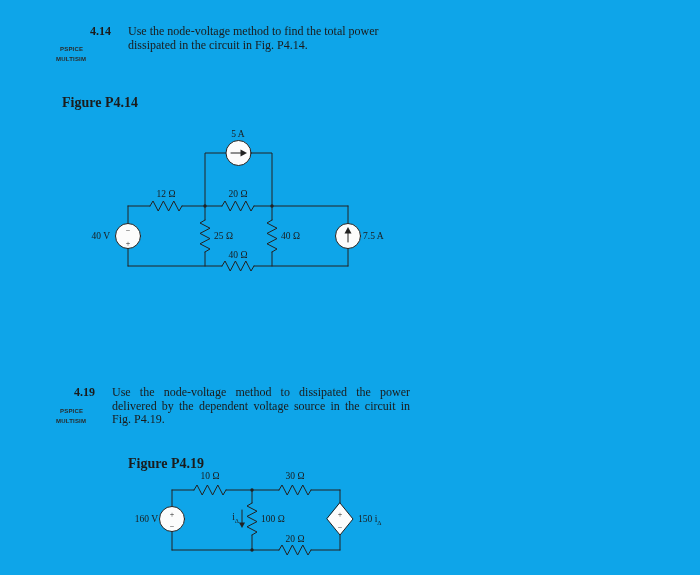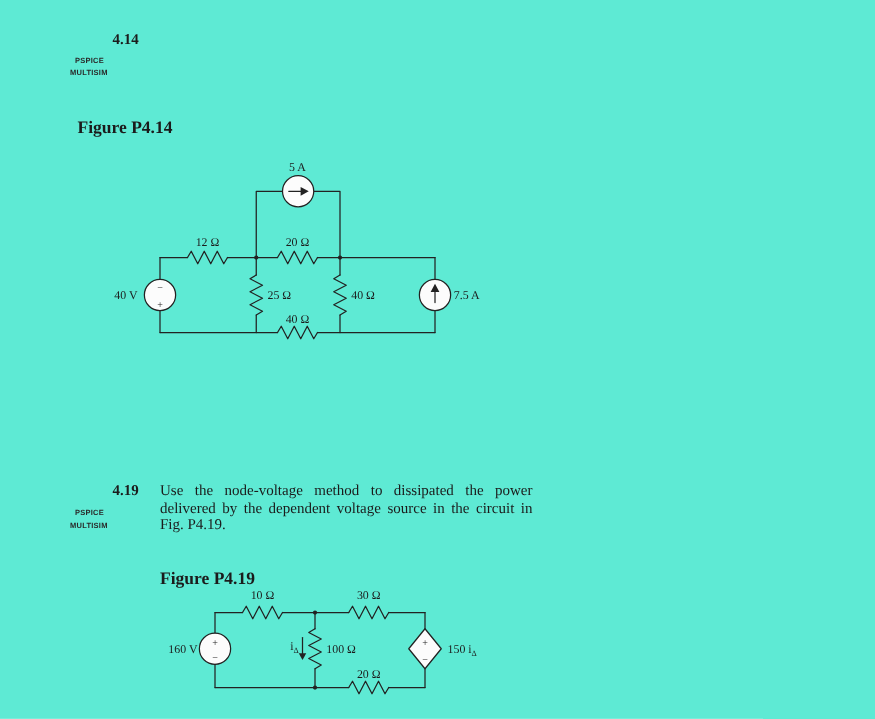--- a/index.html
+++ b/index.html
@@ -5,21 +5,21 @@
 <style>
   html,body{margin:0;padding:0;}
   body{
     width:700px;height:575px;
     background:#f4f4f4;
     font-family:"Liberation Serif", serif;
   }
   .page{
     position:relative;
     width:700px;height:575px;
-    background:#5eead4;
+    background:#0ea5e9;
     color:#1b1b1b;
     overflow:hidden;
   }
   .stmt{
     position:absolute;
     font-size:12px;
     line-height:13.5px;
     padding-left:38px;
   }
   .stmt .num{
@@ -61,21 +61,21 @@
   svg circle.src, svg polygon.diamond{fill:#fcfcfc;}
   svg polygon.arrowhead{fill:#222;stroke:none;}
   svg circle.node{fill:#222;stroke:none;}
 </style>
 </head>
 <body>
 
 <div class="page">
 
   <div class="stmt" style="left:90px;top:25px;width:300px;">
-    <b class="num">4.14</b>
+    <b class="num">4.14</b><span>Use the node-voltage method to find the total power dissipated in the circuit in Fig. P4.14.</span>
   </div>
   <div class="tags" style="left:56px;top:44px;">
     <span class="t1">PSPICE</span>
     <span class="t2">MULTISIM</span>
   </div>
   <div class="figlabel" style="left:62px;top:95px;">Figure P4.14</div>
 
   <svg style="left:90px;top:128px;" width="320" height="175" viewBox="0 0 320 175">
 
     <path d="M115,78 V25 H136"></path>
@@ -118,21 +118,21 @@
     <polygon class="arrowhead" points="258,99 254.5,105.5 261.5,105.5"></polygon>
     <path d="M258,120.5 V138"></path>
     <text x="273" y="111">7.5 A</text>
 
     <path d="M38,138 H132"></path>
     <path d="M132,138 l3,-5 l5.2,10 l5.2,-10 l5.2,10 l5.2,-10 l5.2,10 l3,-5"></path>
     <path d="M164,138 H258"></path>
     <text x="148" y="130" text-anchor="middle">40 Ω</text>
   </svg>
 
-  <div class="stmt justified" style="left:90px;top:386px;width:298px;">
+  <div class="stmt justified" style="left:74px;top:386px;width:298px;">
     <b class="num">4.19</b><span>Use the node-voltage method to dissipated the power delivered by the dependent voltage source in the circuit in Fig. P4.19.</span>
   </div>
   <div class="tags" style="left:56px;top:406px;">
     <span class="t1">PSPICE</span>
     <span class="t2">MULTISIM</span>
   </div>
   <div class="figlabel" style="left:128px;top:456px;">Figure P4.19</div>
 
   <svg style="left:140px;top:468px;" width="270" height="107" viewBox="0 0 270 107">
 

